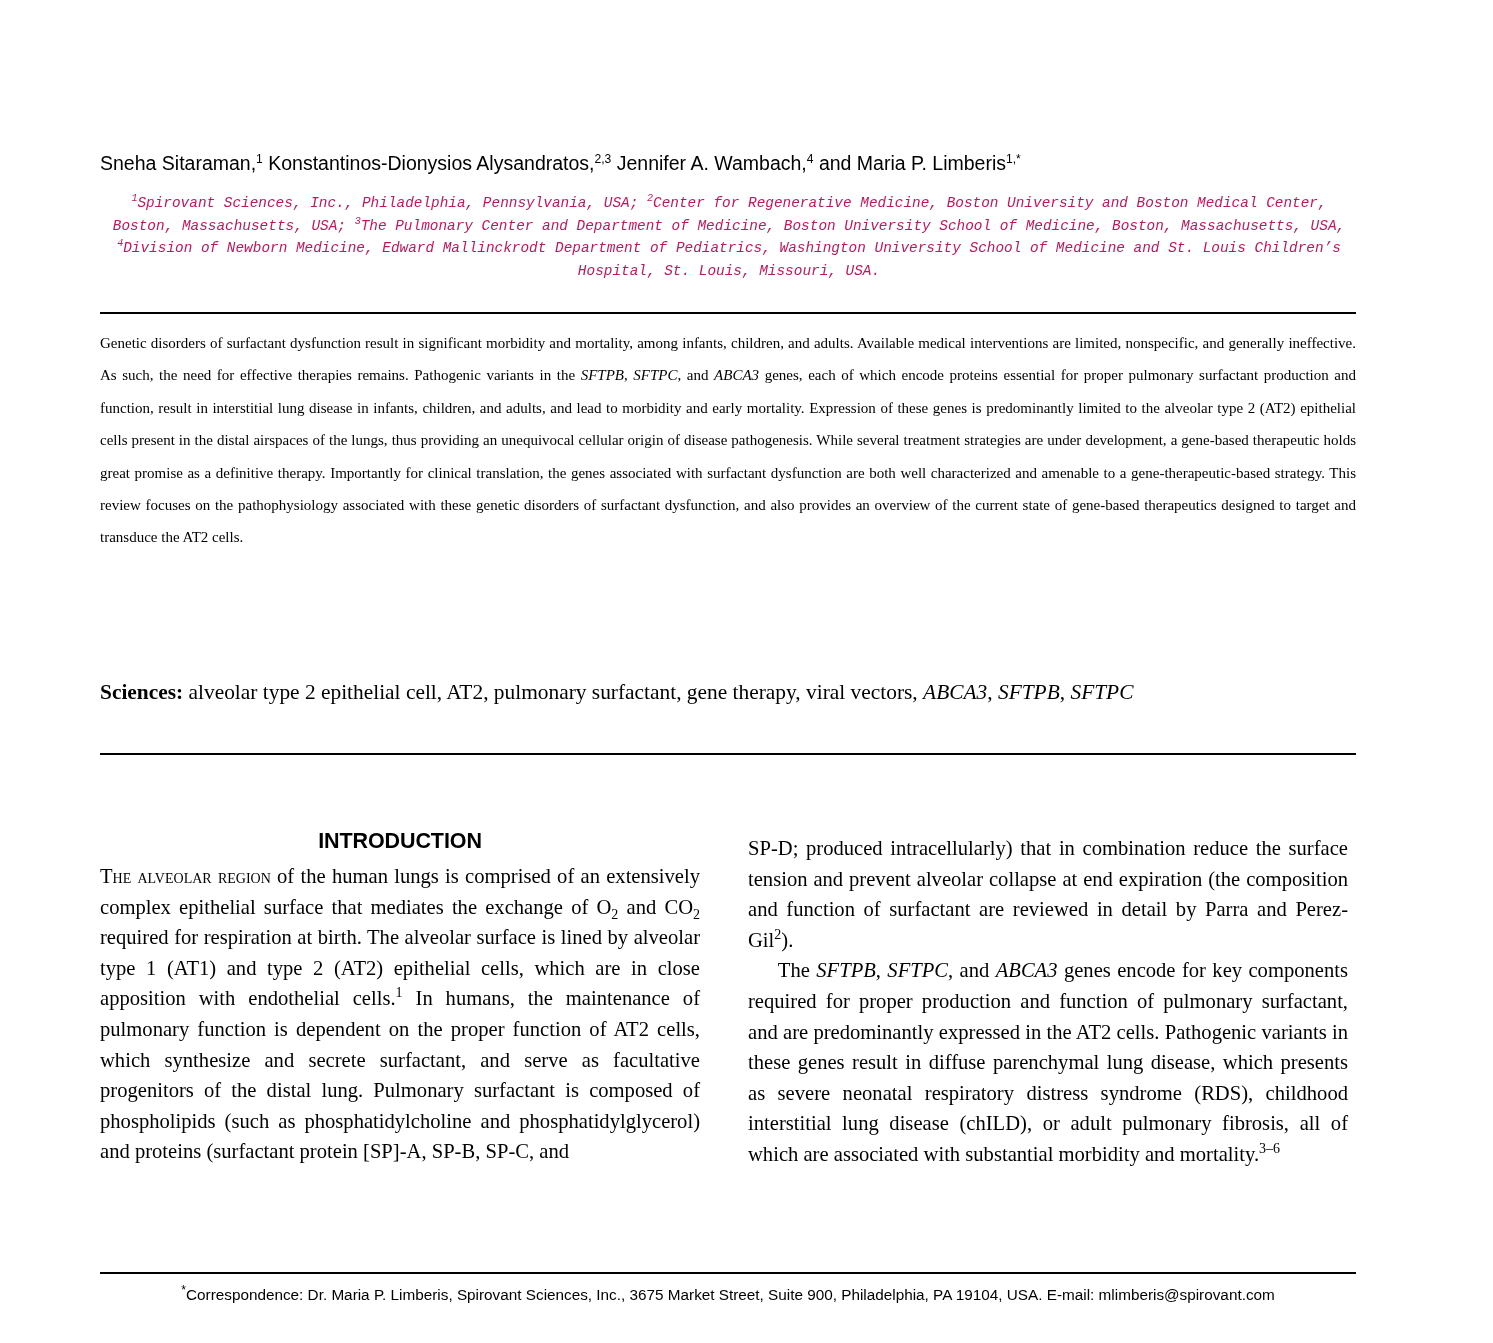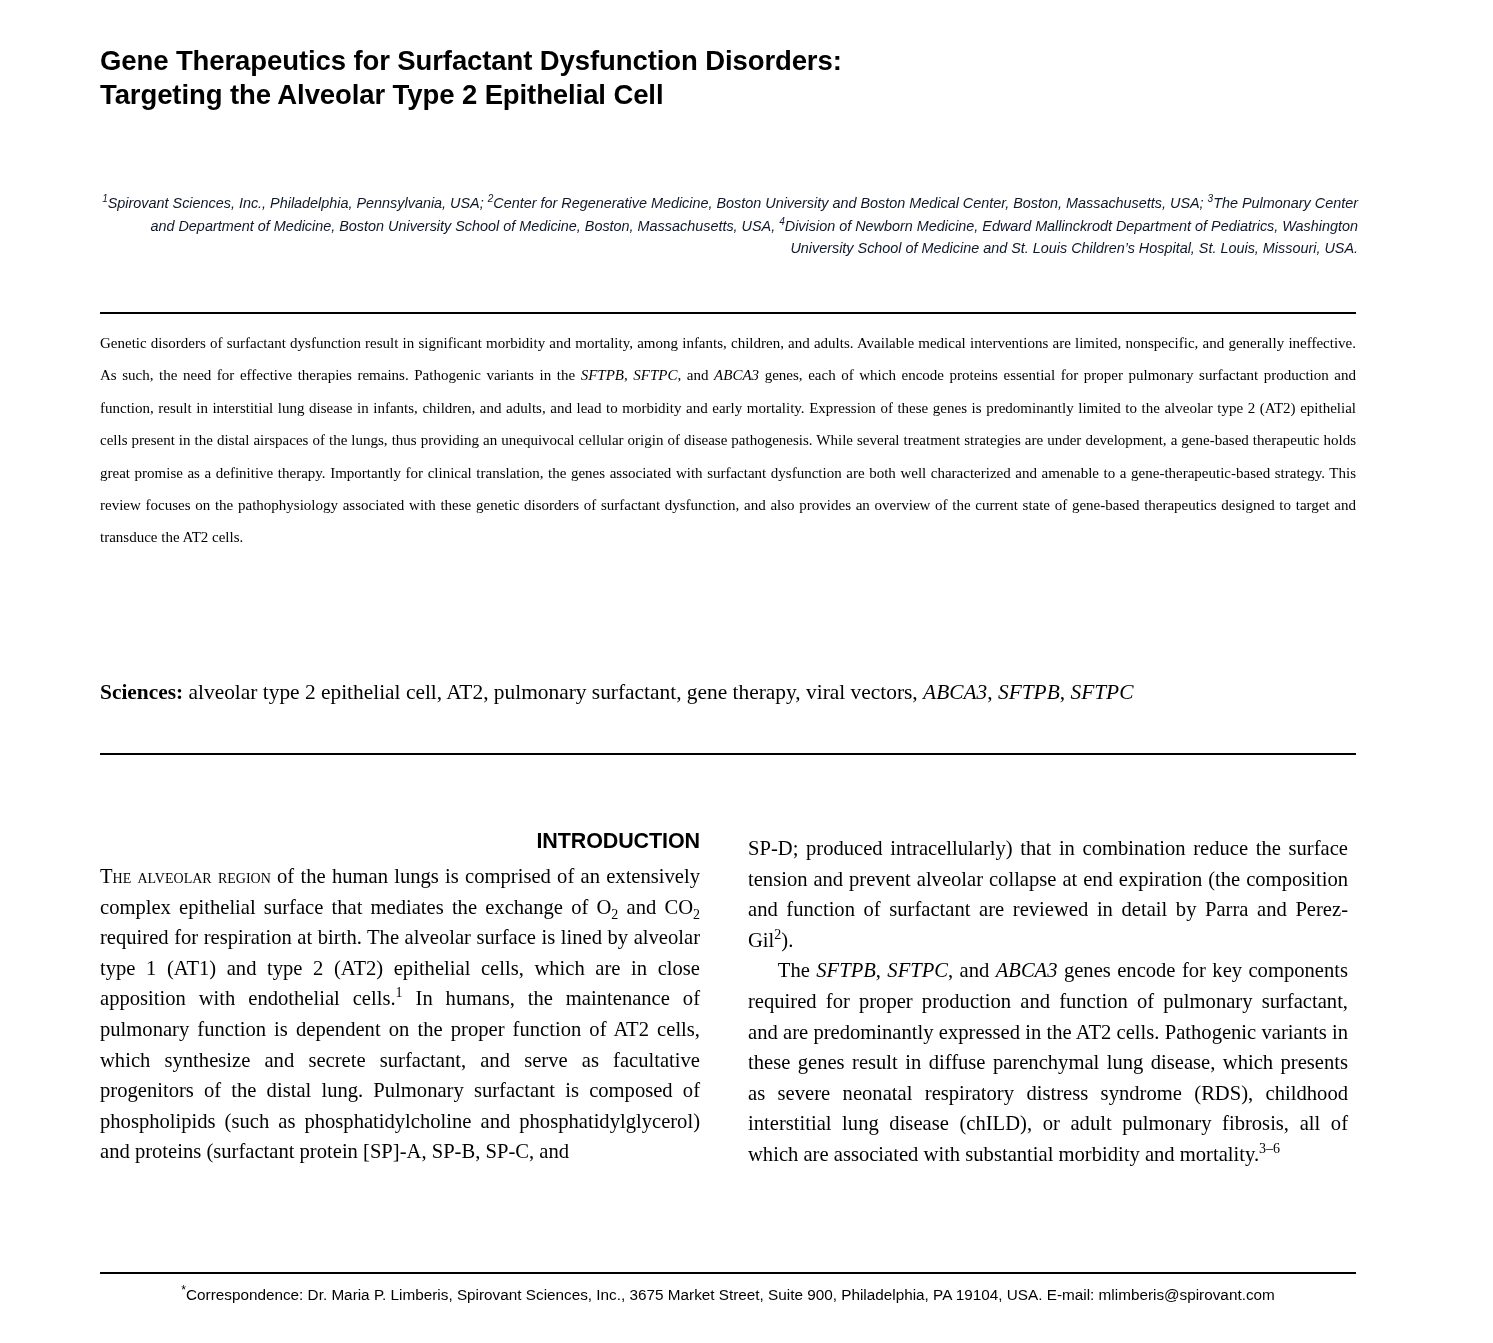--- a/index.html
+++ b/index.html
@@ -54,26 +54,26 @@
     vertical-align: super;
     line-height: 0;
   }
 
   
   .affiliations {
     position: absolute;
     left: 100px;
     top: 192px;
     width: 1258px;
-    font-family: Liberation Sans, sans-serif;
+    font-family: Liberation Mono, monospace;
     font-style: italic;
     font-size: 14.4px;
     line-height: 22.5px;
-    text-align: right;
-    color: #0f172a;
+    text-align: center;
+    color: #be185d;
   }
   .affiliations sup {
     font-size: 0.70em;
     vertical-align: super;
     line-height: 0;
     font-style: italic;
   }
 
   
   .rule {
@@ -129,21 +129,21 @@
   }
   .col-left  { left: 100px; }
   .col-right { left: 748px; top: 833px; }
 
   .section-heading {
     font-family: "Liberation Sans", sans-serif;
     font-weight: bold;
     font-size: 21.5px;
     line-height: 26px;
     margin: 0 0 7px 0;
-    text-align: right;
+    text-align: center;
     letter-spacing: -0.1px;
   }
   .body-para { margin: 0; }
   .body-para + .body-para { text-indent: 1.45em; }
 
   .smallcaps {
     font-variant: small-caps;
   }
   .col sub {
     font-size: 0.68em;
@@ -172,25 +172,24 @@
     font-size: 0.8em;
     vertical-align: super;
     line-height: 0;
   }
 </style>
 </head>
 <body>
 
 <div class="page">
 
-  <h1 class="title">
-    <span class="title-line">Gene Therapeutics for Surfactant Dysfunction Disorders:</span>
-    <span class="title-line">Targeting the Alveolar Type 2 Epithelial Cell</span>
-  </h1>
-
+
+  <div class="authors">
+    <span>Sneha Sitaraman,</span><sup>1</sup><span> Konstantinos-Dionysios Alysandratos,</span><sup>2,3</sup><span> Jennifer A. Wambach,</span><sup>4</sup><span> and Maria P. Limberis</span><sup>1,*</sup>
+  </div>
 
   <div class="affiliations">
     <sup>1</sup><span>Spirovant Sciences, Inc., Philadelphia, Pennsylvania, USA; </span><sup>2</sup><span>Center for Regenerative Medicine, Boston University and Boston Medical Center, Boston, Massachusetts, USA; </span><sup>3</sup><span>The Pulmonary Center and Department of Medicine, Boston University School of Medicine, Boston, Massachusetts, USA, </span><sup>4</sup><span>Division of Newborn Medicine, Edward Mallinckrodt Department of Pediatrics, Washington University School of Medicine and St. Louis Children’s Hospital, St. Louis, Missouri, USA.</span>
   </div>
 
   <div class="rule rule-abstract-top"></div>
   <div class="rule rule-abstract-bot"></div>
 
   <div class="abstract">
     <p class="para"><span>Genetic disorders of surfactant dysfunction result in significant morbidity and mortality, among infants, children, and adults. Available medical interventions are limited, nonspecific, and generally ineffective. As such, the need for effective therapies remains. Pathogenic variants in the </span><i>SFTPB</i><span>, </span><i>SFTPC</i><span>, and </span><i>ABCA3</i><span> genes, each of which encode proteins essential for proper pulmonary surfactant production and function, result in interstitial lung disease in infants, children, and adults, and lead to morbidity and early mortality. Expression of these genes is predominantly limited to the alveolar type 2 (AT2) epithelial cells present in the distal airspaces of the lungs, thus providing an unequivocal cellular origin of disease pathogenesis. While several treatment strategies are under development, a gene-based therapeutic holds great promise as a definitive therapy. Importantly for clinical translation, the genes associated with surfactant dysfunction are both well characterized and amenable to a gene-therapeutic-based strategy. This review focuses on the pathophysiology associated with these genetic disorders of surfactant dysfunction, and also provides an overview of the current state of gene-based therapeutics designed to target and transduce the AT2 cells.</span></p>

